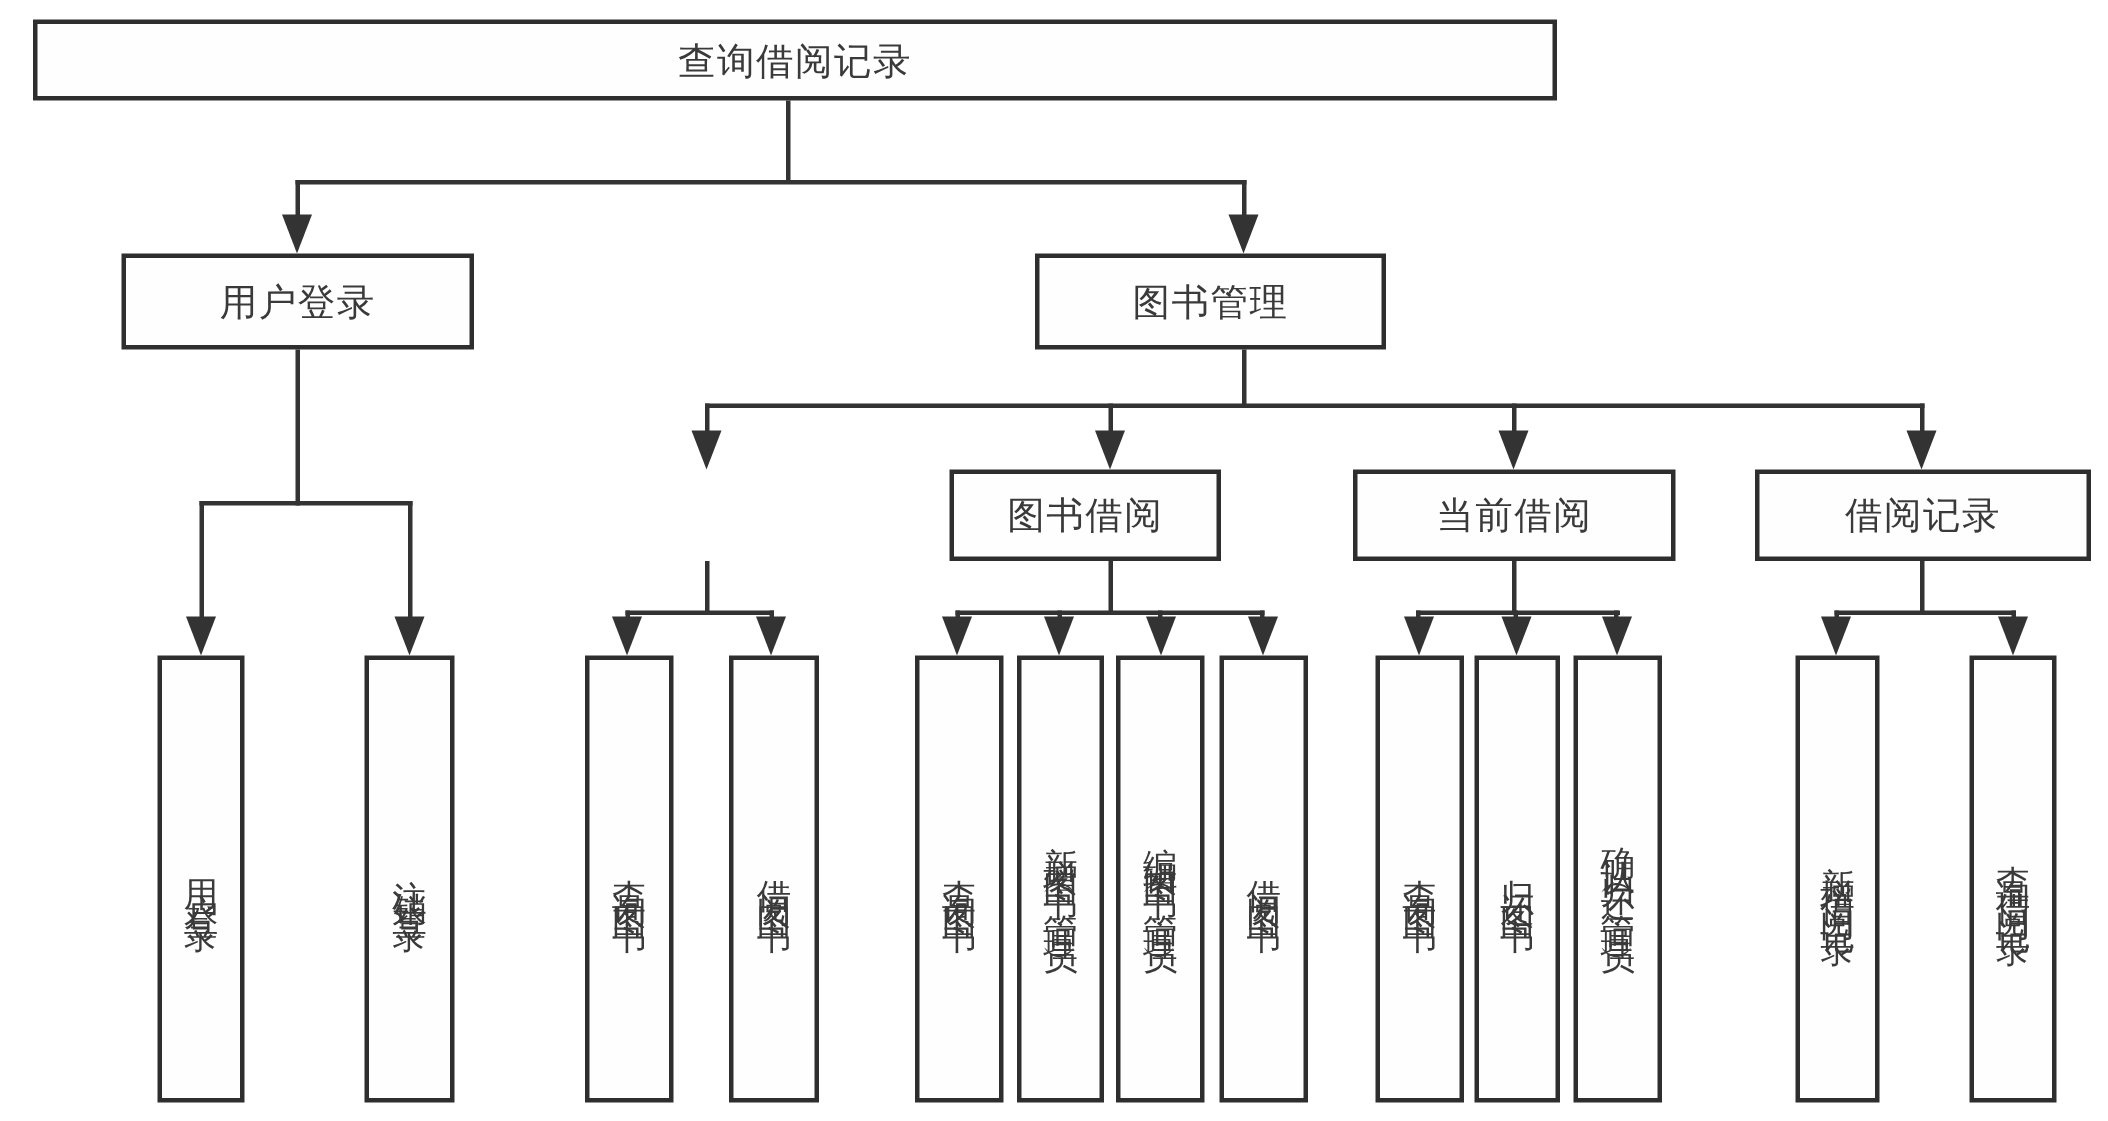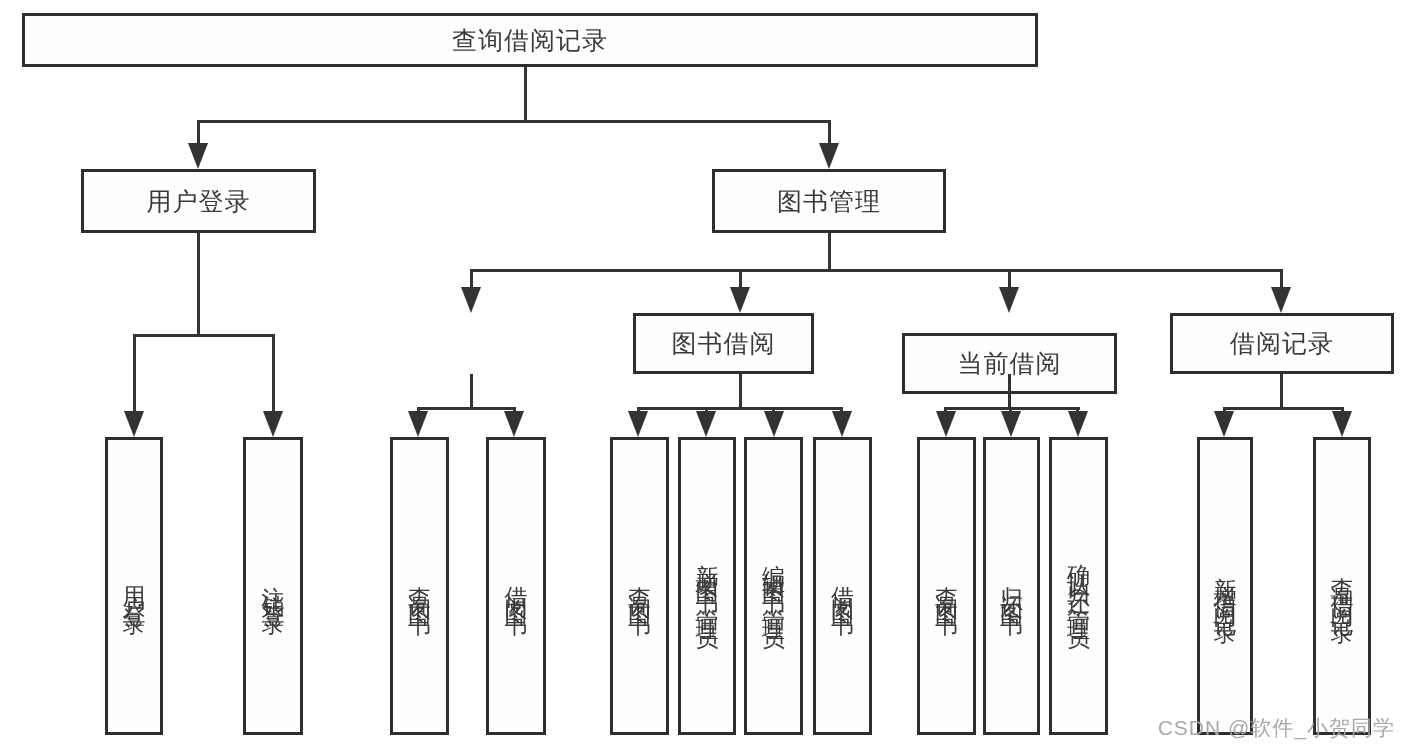--- a/index.html
+++ b/index.html
@@ -54,42 +54,42 @@
   <div class="box" style="left:22px;top:13px;width:1016px;height:54px;">查询借阅记录</div>
 
   <div class="vl" style="left:524px;top:67px;height:55px;"></div>
   <div class="hl" style="left:197px;top:120px;width:634px;"></div>
   <div class="vl" style="left:197px;top:120px;height:27px;"></div>
   <div class="arr" style="left:188px;top:143px;"></div>
   <div class="vl" style="left:828px;top:120px;height:27px;"></div>
   <div class="arr" style="left:819px;top:143px;"></div>
 
   <div class="box" style="left:81px;top:169px;width:235px;height:64px;">用户登录</div>
-  <div class="box" style="left:712px;top:169px;width:234px;height:64px;">图书管理</div>
+  <div class="box" style="left:690px;top:169px;width:234px;height:64px;">图书管理</div>
 
   <div class="vl" style="left:197px;top:233px;height:104px;"></div>
   <div class="hl" style="left:133px;top:334px;width:142px;"></div>
   <div class="vl" style="left:133px;top:334px;height:80px;"></div>
   <div class="arr" style="left:124px;top:411px;"></div>
   <div class="vl" style="left:272px;top:334px;height:80px;"></div>
   <div class="arr" style="left:263px;top:411px;"></div>
 
   <div class="vl" style="left:828px;top:233px;height:39px;"></div>
   <div class="hl" style="left:470px;top:269px;width:813px;"></div>
   <div class="vl" style="left:470px;top:269px;height:21px;"></div>
   <div class="arr" style="left:461px;top:287px;"></div>
   <div class="vl" style="left:739px;top:269px;height:21px;"></div>
   <div class="arr" style="left:730px;top:287px;"></div>
   <div class="vl" style="left:1008px;top:269px;height:21px;"></div>
   <div class="arr" style="left:999px;top:287px;"></div>
   <div class="vl" style="left:1280px;top:269px;height:21px;"></div>
   <div class="arr" style="left:1271px;top:287px;"></div>
 
   <div class="box" style="left:633px;top:313px;width:181px;height:61px;">图书借阅</div>
-  <div class="box" style="left:902px;top:313px;width:215px;height:61px;margin-top:20px;">当前借阅</div>
+  <div class="box" style="left:902px;top:313px;width:215px;height:61px;">当前借阅</div>
   <div class="box" style="left:1170px;top:313px;width:224px;height:61px;">借阅记录</div>
 
   <div class="vl" style="left:470px;top:374px;height:36px;"></div>
   <div class="hl" style="left:417px;top:407px;width:99px;"></div>
   <div class="vl" style="left:417px;top:407px;height:9px;"></div>
   <div class="arr" style="left:408px;top:411px;"></div>
   <div class="vl" style="left:513px;top:407px;height:9px;"></div>
   <div class="arr" style="left:504px;top:411px;"></div>
 
   <div class="vl" style="left:739px;top:374px;height:36px;"></div>
@@ -130,15 +130,14 @@
   <div class="box vert" style="left:744px;top:437px;width:59px;height:298px;">编辑图书（管理员）</div>
   <div class="box vert" style="left:813px;top:437px;width:59px;height:298px;">借阅图书</div>
 
   <div class="box vert" style="left:917px;top:437px;width:59px;height:298px;">查询图书</div>
   <div class="box vert" style="left:983px;top:437px;width:57px;height:298px;">归还图书</div>
   <div class="box vert" style="left:1049px;top:437px;width:59px;height:298px;">确认归还（管理员）</div>
 
   <div class="box vert" style="left:1197px;top:437px;width:56px;height:298px;">新增借阅记录</div>
   <div class="box vert" style="left:1313px;top:437px;width:58px;height:298px;">查询借阅记录</div>
 
-  <div class="watermark">CSDN @软件_小贺同学</div>
 
 </div>
 
 </body></html>

